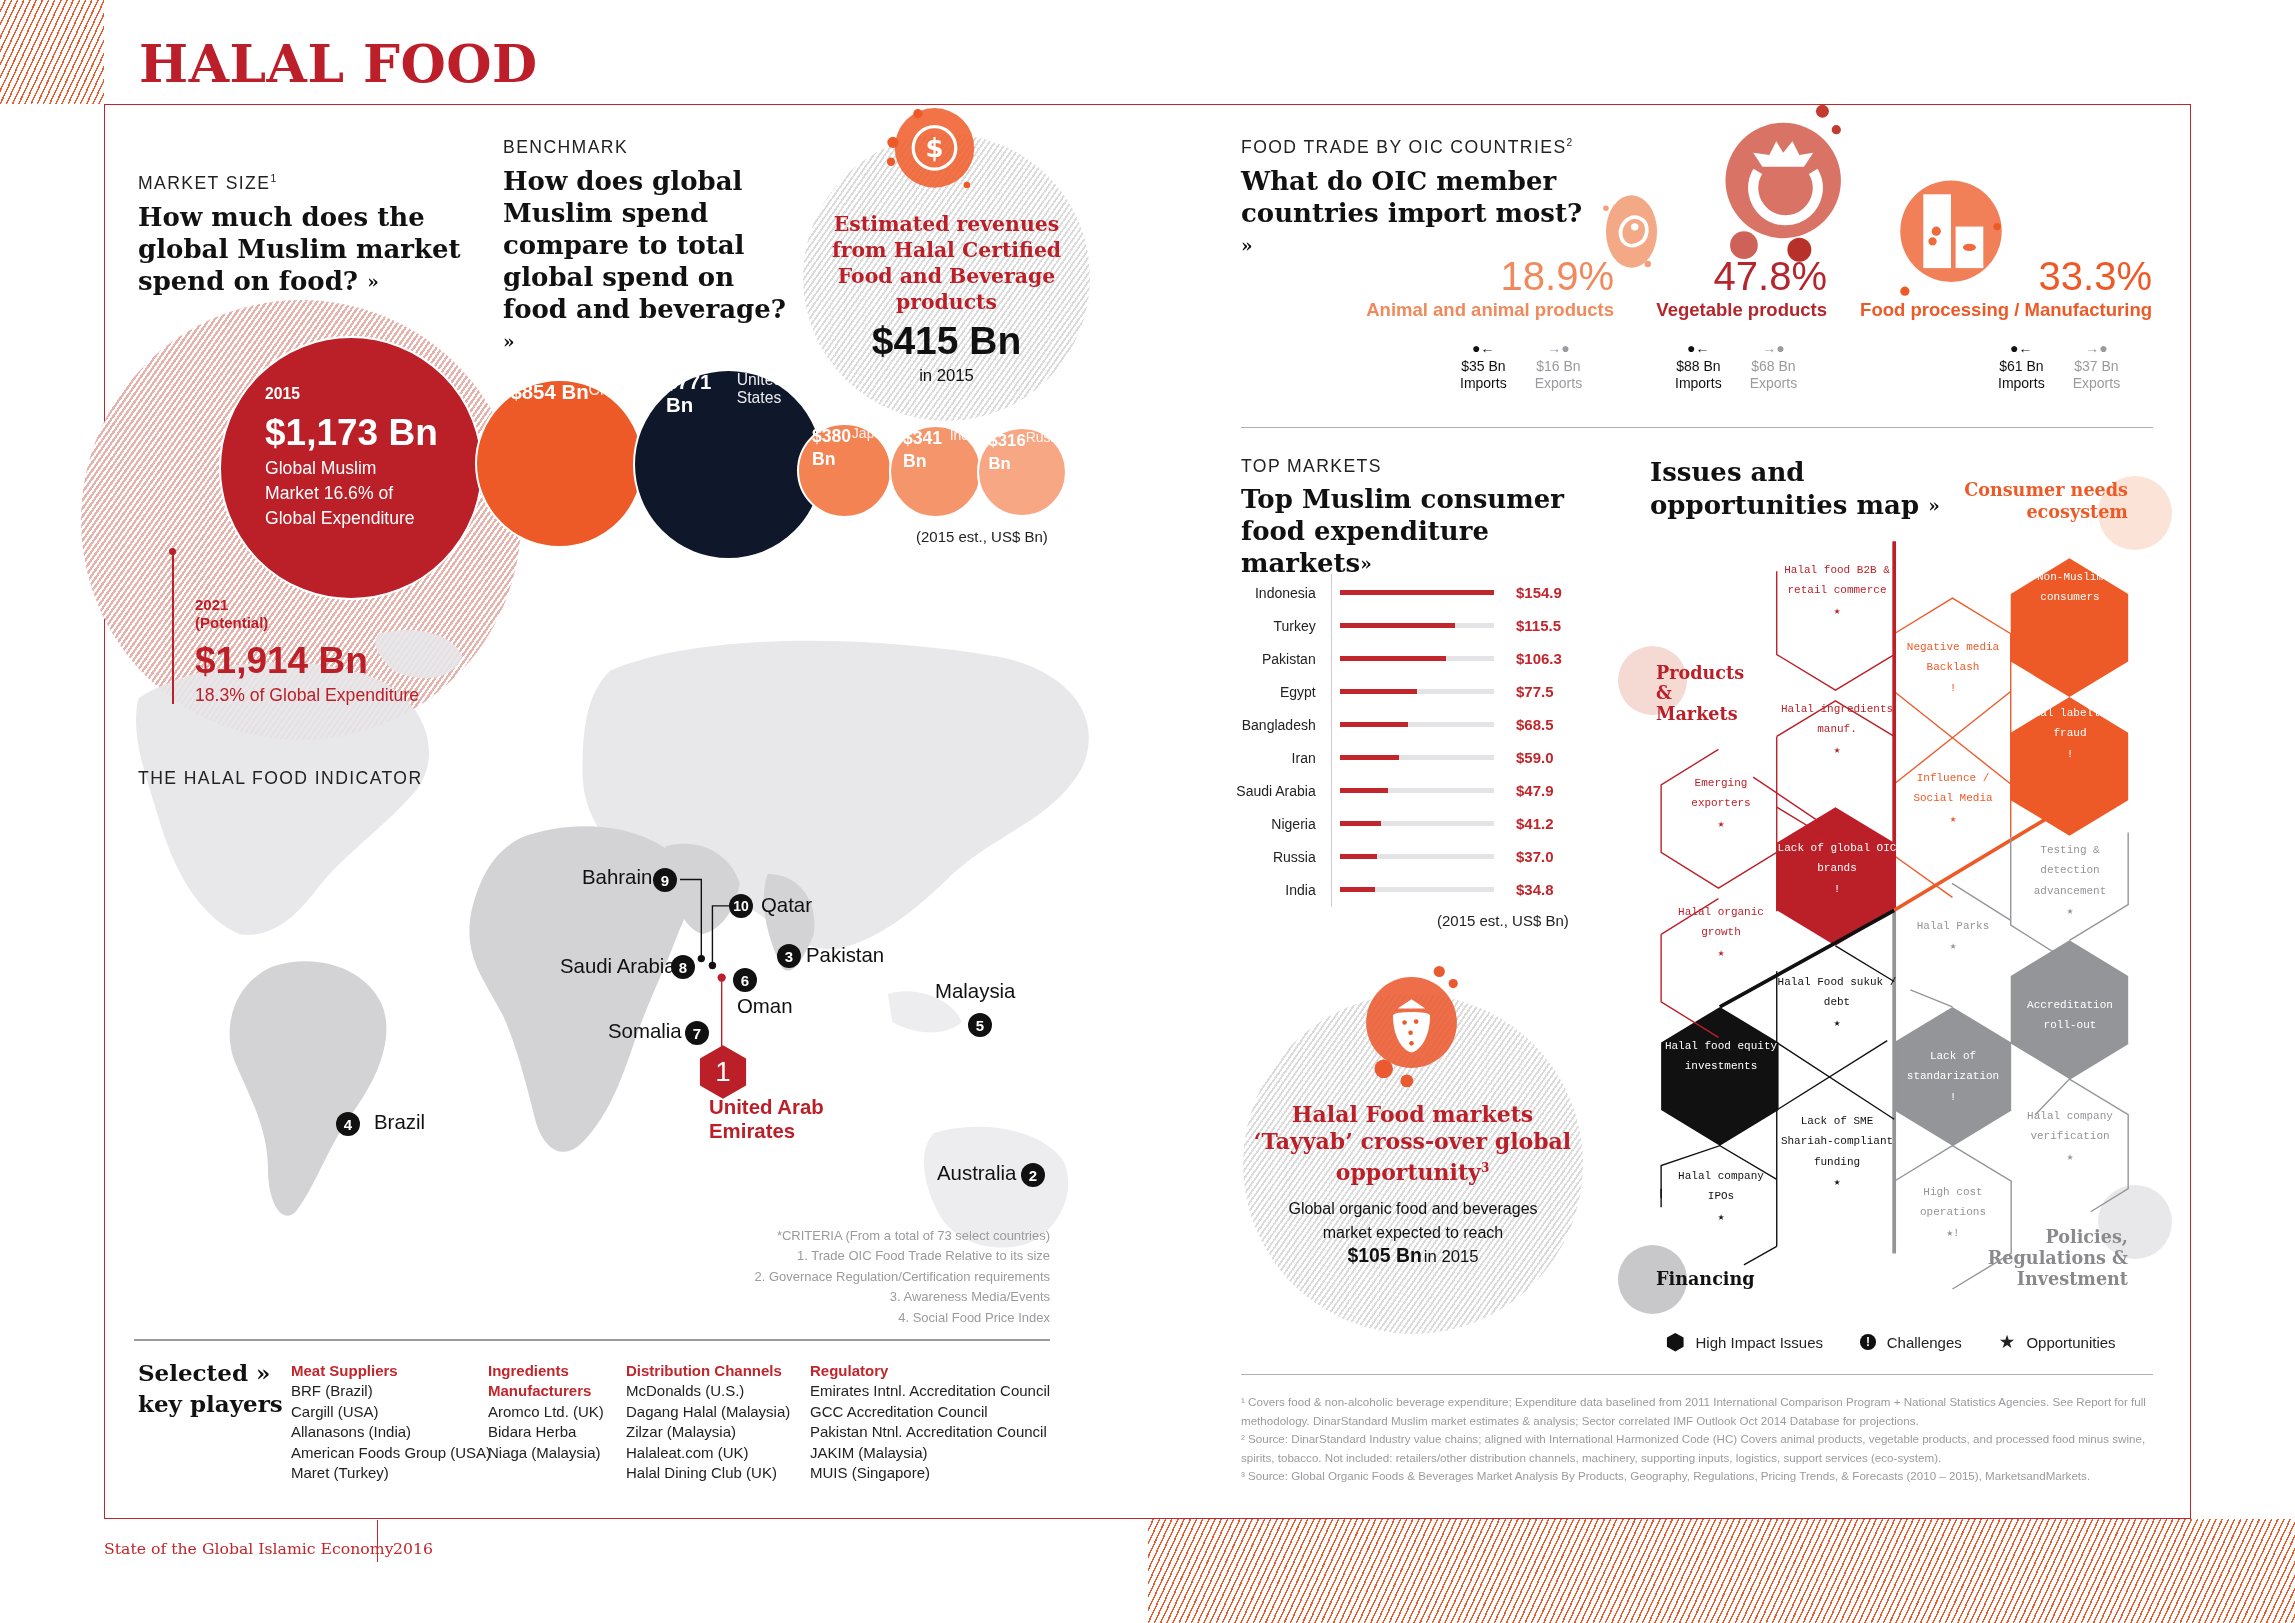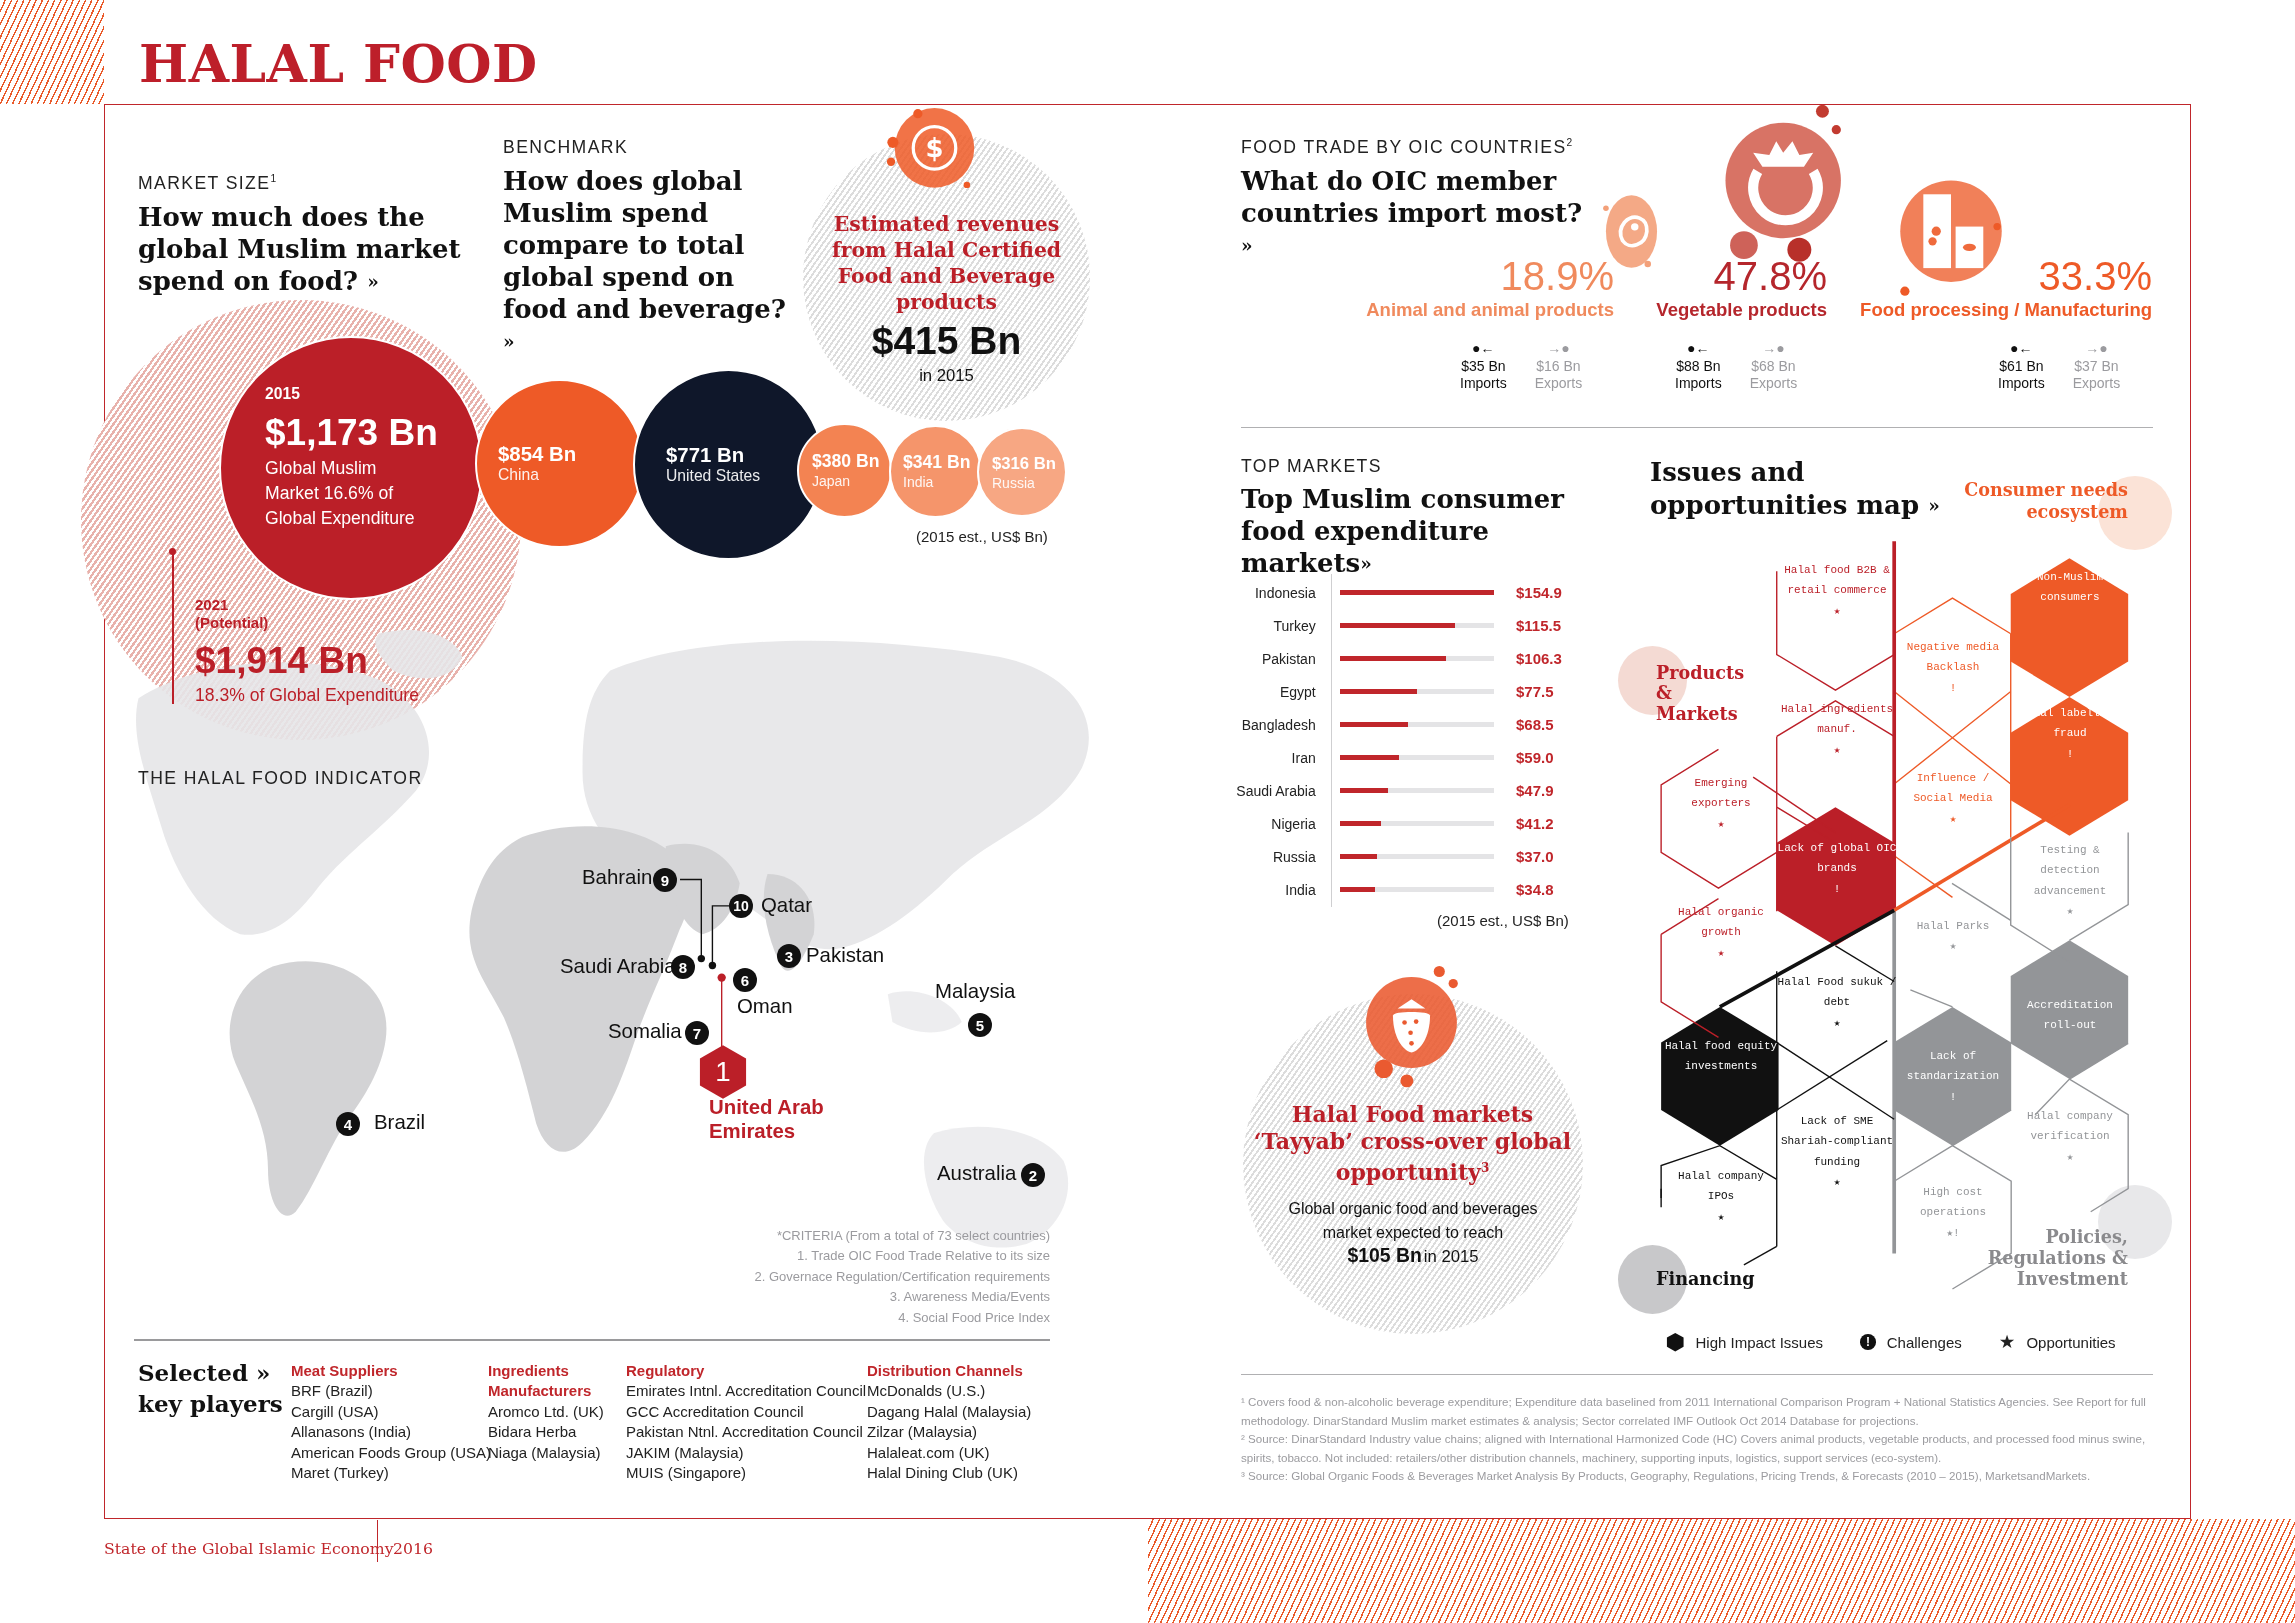--- a/index.html
+++ b/index.html
@@ -13,21 +13,21 @@
     background: repeating-linear-gradient(115deg, #ffffff 0 4.2px, #ea5a2a 4.2px 5.6px); }
   .frame { left: 104px; top: 104px; width: 2087px; height: 1415px; border: 1.9px solid #c0262b; }
   .page-title { left: 139px; top: 33px; font-size: 52px; font-weight: bold; color: #bd1f2a; letter-spacing: 0.5px; }
   .kicker { font-size: 17.6px; letter-spacing: 1.4px; color: #222; font-weight: normal; }
   .q { font-size: 26px; line-height: 32px; font-weight: bold; color: #111; }
   .chev { font-size: 18.5px; vertical-align: 1.9px; }
   
   .circle { position: absolute; border-radius: 50%; }
   .hatch-pink { background: repeating-linear-gradient(125deg, #e8b2ac 0 2.3px, #ffffff 2.3px 4.6px); }
   .hatch-grey { background: repeating-linear-gradient(125deg, #dcdcdc 0 1.9px, #ffffff 1.9px 4.6px); }
-  .bub { display: flex; flex-direction: column; justify-content: center; color: #fff; border: 2.8px solid #fff; }
+  .bub { display: flex; flex-direction: row; justify-content: center; color: #fff; border: 2.8px solid #fff; }
   .bub .v { font-weight: bold; font-size: 20.4px; line-height: 23px; }
   .bub .l { font-size: 15.7px; line-height: 17.6px; opacity: 0.92; }
   
   .world { left: 120px; top: 615px; width: 999px; height: 740px; }
   .marker { width: 24px; height: 24px; border-radius: 50%; background: #111; color: #fff;
     font-size: 15px; font-weight: bold; display: flex; align-items: center; justify-content: center; }
   .mlabel { font-size: 20.4px; color: #111; white-space: nowrap; }
   .criteria { right: 1245px; text-align: right; font-size: 13px; line-height: 20.4px; color: #9b9b9f; }
   
   .kp-head { color: #c0262b; font-weight: bold; font-size: 15px; line-height: 20.4px; }
@@ -211,35 +211,35 @@
     <div class="kp-item">Allanasons (India)</div>
     <div class="kp-item">American Foods Group (USA)</div>
     <div class="kp-item">Maret (Turkey)</div>
   </div>
   <div style="width:138px;">
     <div class="kp-head" style="width:106px;">Ingredients Manufacturers</div>
     <div class="kp-item">Aromco Ltd. (UK)</div>
     <div class="kp-item">Bidara Herba</div>
     <div class="kp-item">Niaga (Malaysia)</div>
   </div>
+  <div style="width:184px;">
+    <div class="kp-head">Distribution Channels</div>
+    <div class="kp-item">McDonalds (U.S.)</div>
+    <div class="kp-item">Dagang Halal (Malaysia)</div>
+    <div class="kp-item">Zilzar (Malaysia)</div>
+    <div class="kp-item">Halaleat.com (UK)</div>
+    <div class="kp-item">Halal Dining Club (UK)</div>
+  </div>
   <div style="width:241px;">
     <div class="kp-head">Regulatory</div>
     <div class="kp-item">Emirates Intnl. Accreditation Council</div>
     <div class="kp-item">GCC Accreditation Council</div>
     <div class="kp-item">Pakistan Ntnl. Accreditation Council</div>
     <div class="kp-item">JAKIM (Malaysia)</div>
     <div class="kp-item">MUIS (Singapore)</div>
-  </div>
-  <div style="width:184px;">
-    <div class="kp-head">Distribution Channels</div>
-    <div class="kp-item">McDonalds (U.S.)</div>
-    <div class="kp-item">Dagang Halal (Malaysia)</div>
-    <div class="kp-item">Zilzar (Malaysia)</div>
-    <div class="kp-item">Halaleat.com (UK)</div>
-    <div class="kp-item">Halal Dining Club (UK)</div>
   </div>
 </div>
 
 <div class="abs serif footer-text" style="left:104px; top:1539px;">State of the Global Islamic Economy</div>
 <div class="abs" style="left:377px; top:1520px; width:1.4px; height:42px; background:#c0262b;"></div>
 <div class="abs serif footer-text" style="left:393px; top:1539px;">2016</div>
 
 <div class="abs" style="left:1241px; top:137px; width:370px;">
   <div class="kicker">
     <span>FOOD TRADE BY OIC COUNTRIES</span><sup style="font-size:10.2px">2</sup>

